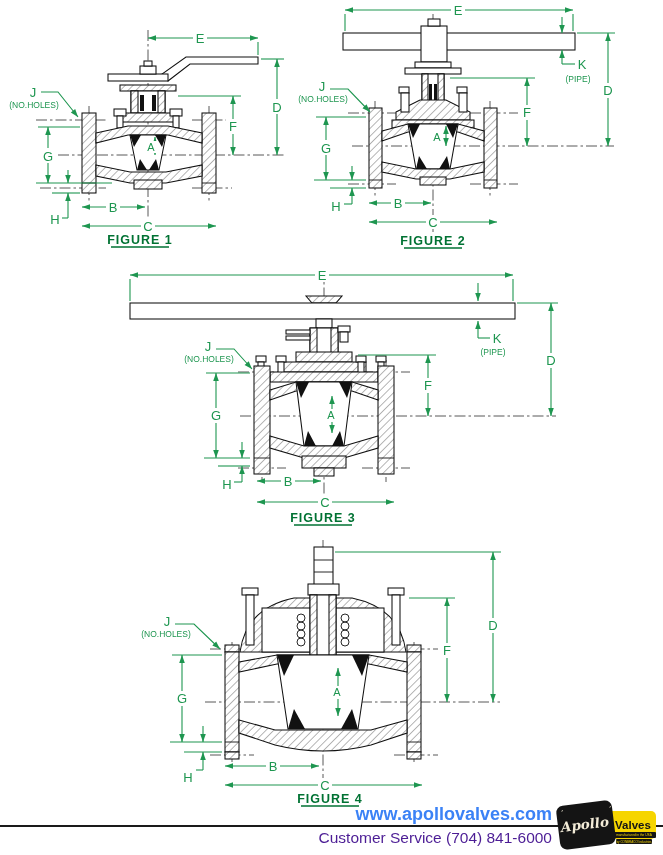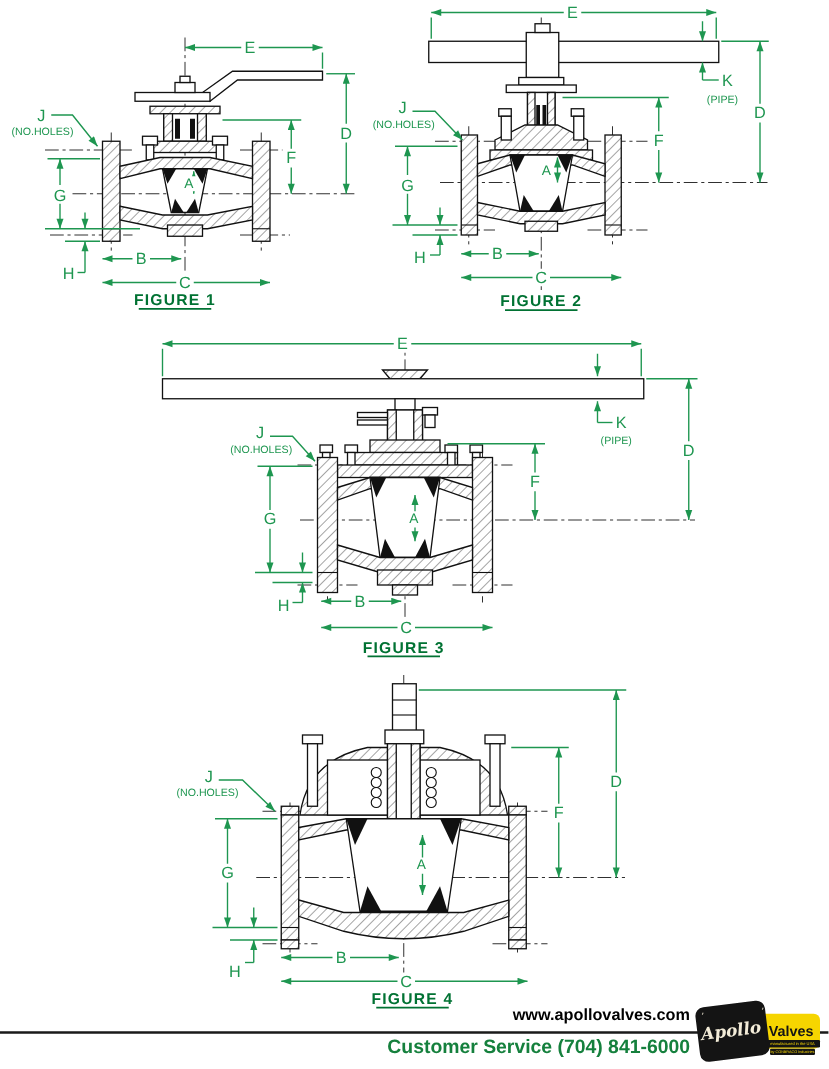--- a/index.html
+++ b/index.html
@@ -14,24 +14,24 @@
   .cl{stroke:#222;stroke-width:0.75;fill:none;stroke-dasharray:11 3 2.5 3;}
   
   .dim{stroke:#1e9650;stroke-width:1.1;fill:none;}
   .lbg{fill:#fff;}
   .dl{font:13px "Liberation Sans",sans-serif;fill:#1e9650;text-anchor:middle;dominant-baseline:central;}
   .dls{font:11px "Liberation Sans",sans-serif;fill:#1e9650;text-anchor:middle;dominant-baseline:central;}
   .dn{font:8.5px "Liberation Sans",sans-serif;fill:#1e9650;text-anchor:middle;dominant-baseline:central;}
   .cap{font:bold 12.5px "Liberation Sans",sans-serif;fill:#017233;text-anchor:middle;dominant-baseline:central;letter-spacing:1px;}
   .capline{stroke:#017233;stroke-width:1.4;}
   
-  .site{position:absolute;right:111px;top:804px;font-weight:bold;font-size:13px;color:#000000;}
+  .site{position:absolute;right:111px;top:804px;font-weight:bold;font-size:18px;color:#3b82f6;}
   .rule{position:absolute;top:825px;left:0;width:568px;height:2px;background:#1a1a1a;}
   .rule2{position:absolute;top:825px;left:649px;width:14px;height:2px;background:#1a1a1a;}
-  .cs{position:absolute;right:111px;top:829px;font-weight:bold;font-size:15.5px;color:#15803d;}
+  .cs{position:absolute;right:111px;top:829px;font-weight:normal;font-size:15.5px;color:#4c1d95;}
   #logo{position:absolute;left:552px;top:798px;}
 </style>
 </head>
 <body>
 
 <div id="sheet">
 
 <svg width="663" height="815" viewBox="0 0 663 815">
   <defs>
     <pattern id="hp" width="5.5" height="5.5" patternUnits="userSpaceOnUse" patternTransform="rotate(45)">

